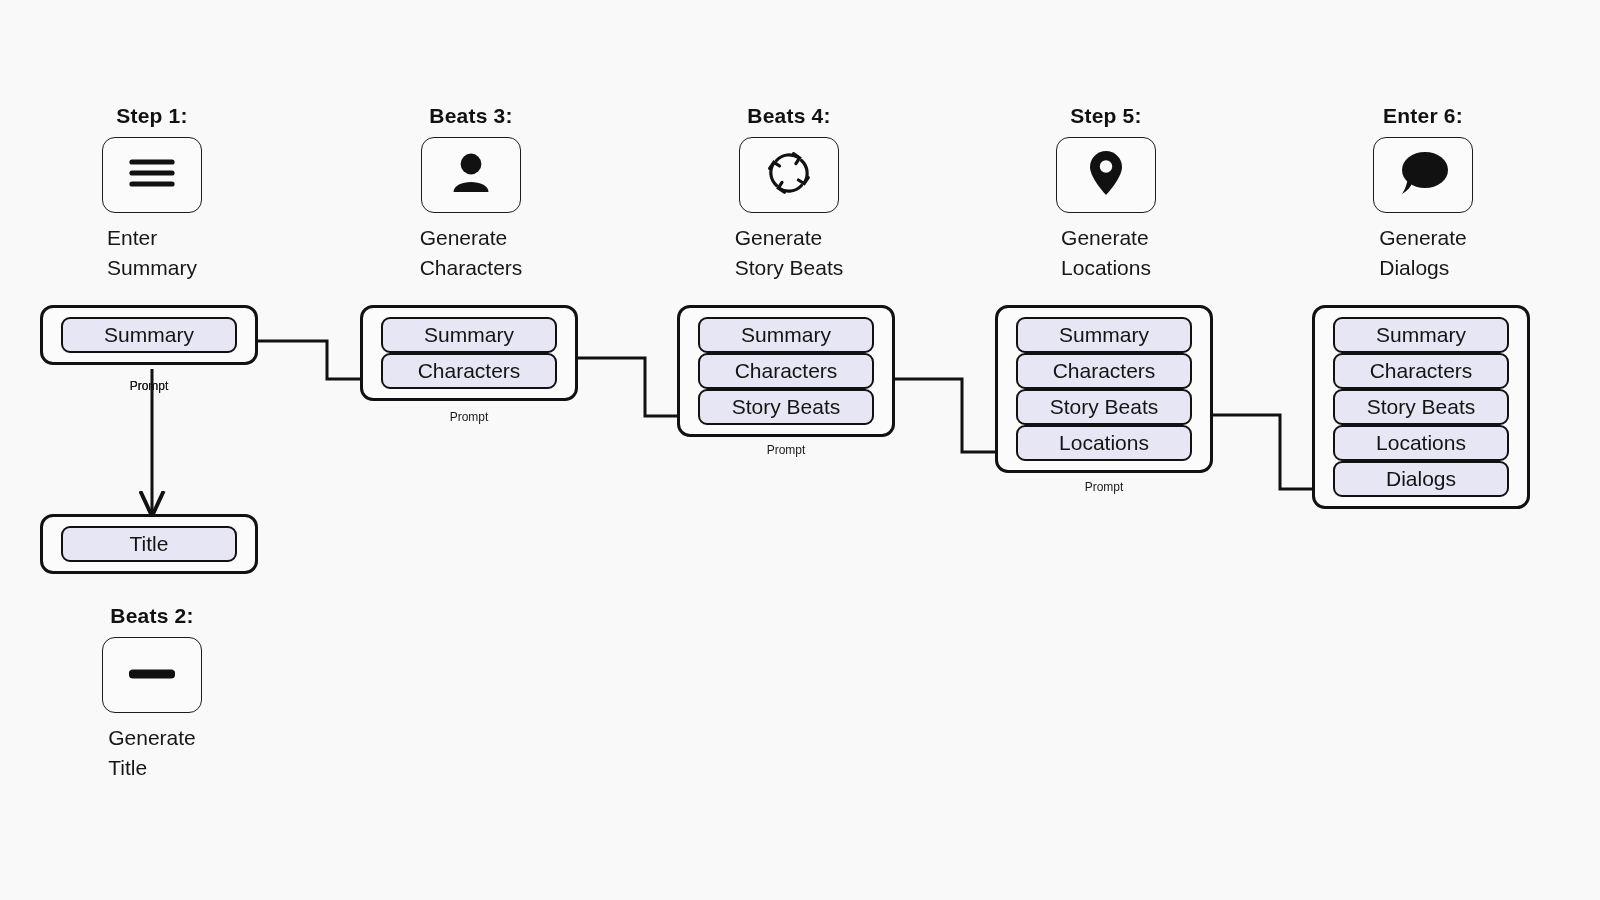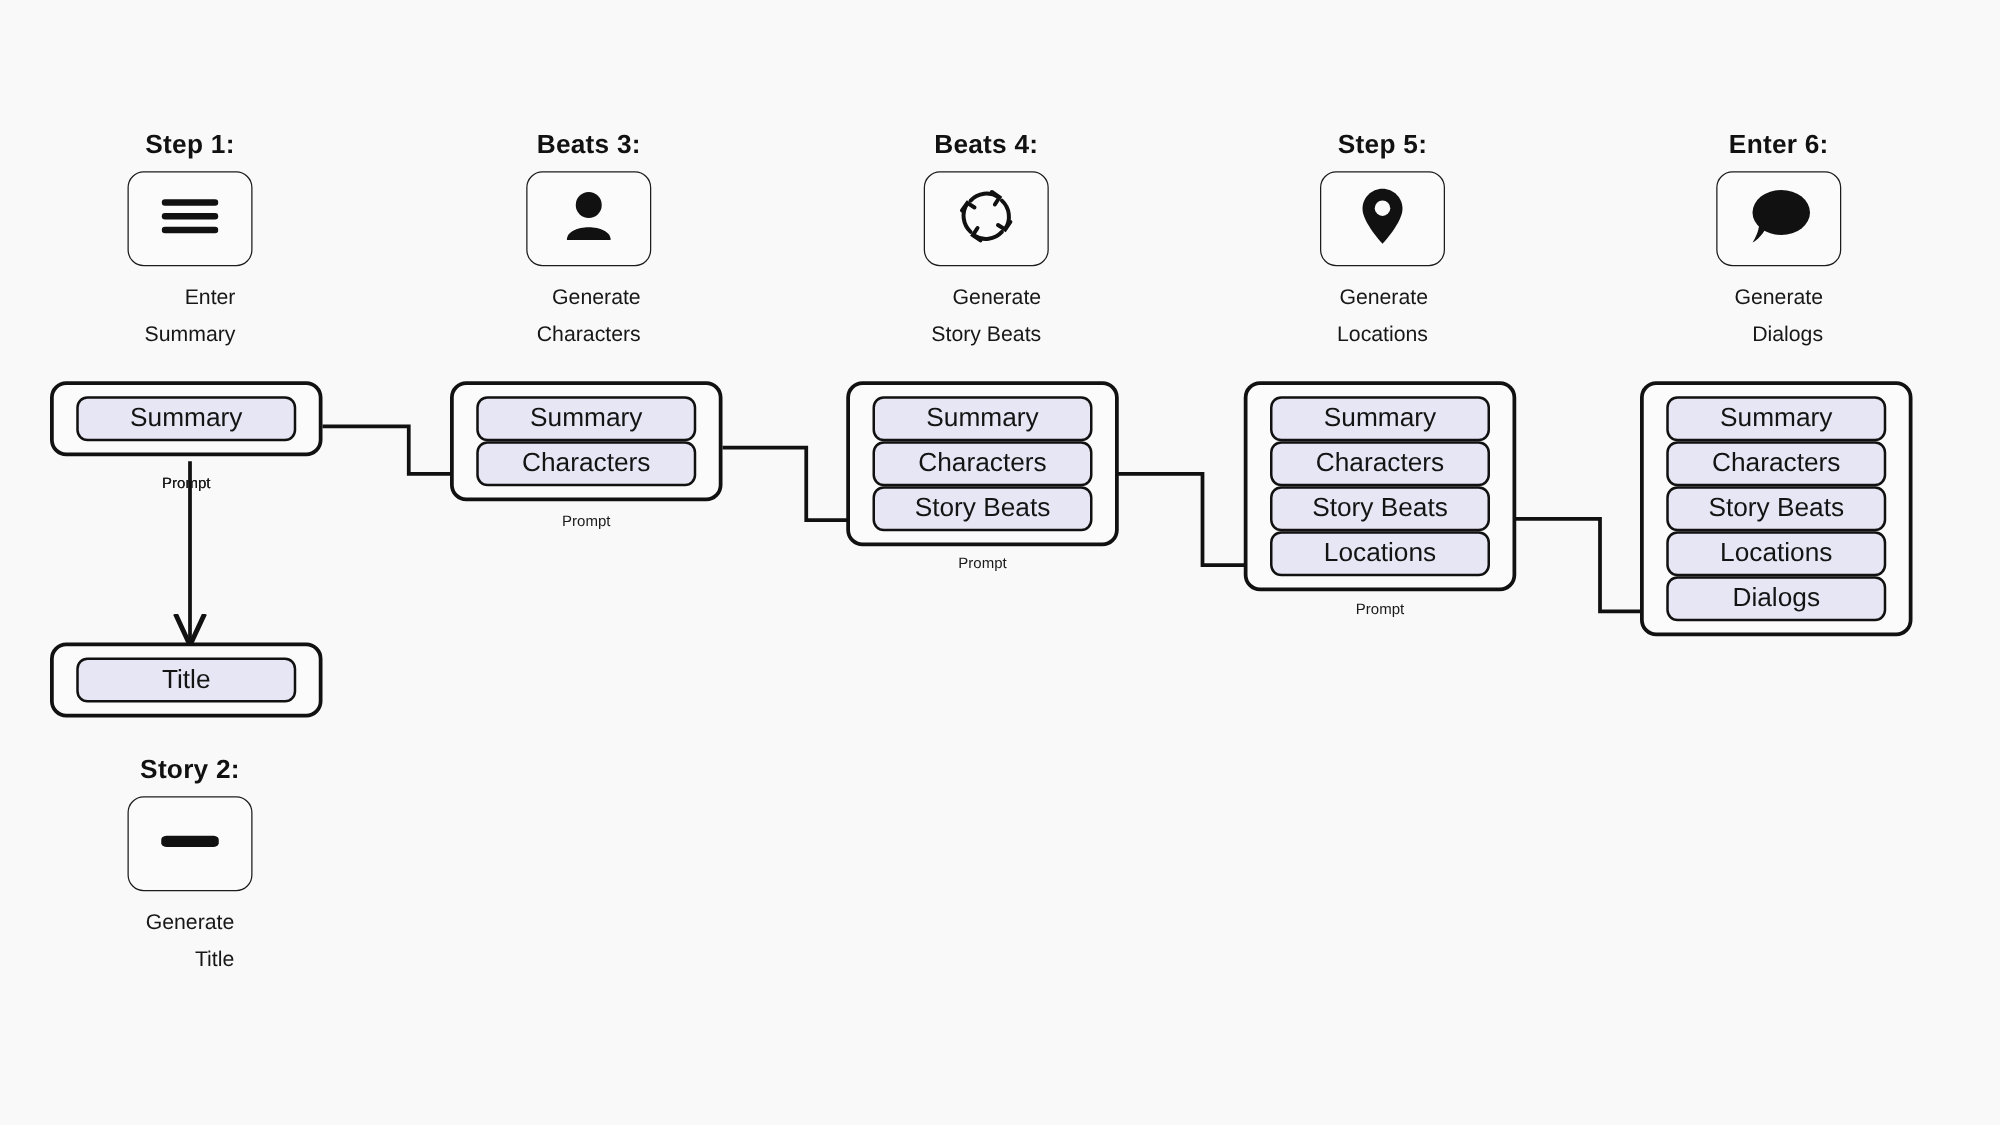--- a/index.html
+++ b/index.html
@@ -52,23 +52,23 @@
     border: 1.6px solid #1c1c1c;
     border-radius: 13px;
     background: #fbfbfb;
     display: flex;
     align-items: center;
     justify-content: center;
     box-sizing: border-box;
   }
   .step-caption {
     margin-top: 10px;
-    font-size: 17px;
+    font-size: 21px;
     line-height: 30px;
-    text-align: right;
+    text-align: left;
     color: #171717;
     white-space: pre-line;
   }
 
   
   .prompt-box {
     position: absolute;
     border: 3px solid #111111;
     border-radius: 13px;
     background: #fbfbfb;
@@ -134,21 +134,21 @@
             <line x1="3" y1="28" x2="43" y2="28"></line>
           </g>
         </svg>
       </span>
     </div>
     <div class="step-caption">Enter
 Summary</div>
   </div>
 
   <div class="step-group" style="left:37px; top:604px;">
-    <div class="step-title">Story 2:</div>
+    <div class="step-title">Beats 2:</div>
     <div class="step-icon-box">
       <span>
         <svg width="46" height="12" viewBox="0 0 46 12">
           <line x1="4" y1="6" x2="42" y2="6" stroke="#111111" stroke-width="9" stroke-linecap="round"></line>
         </svg>
       </span>
     </div>
     <div class="step-caption">Generate
 Title</div>
   </div>

